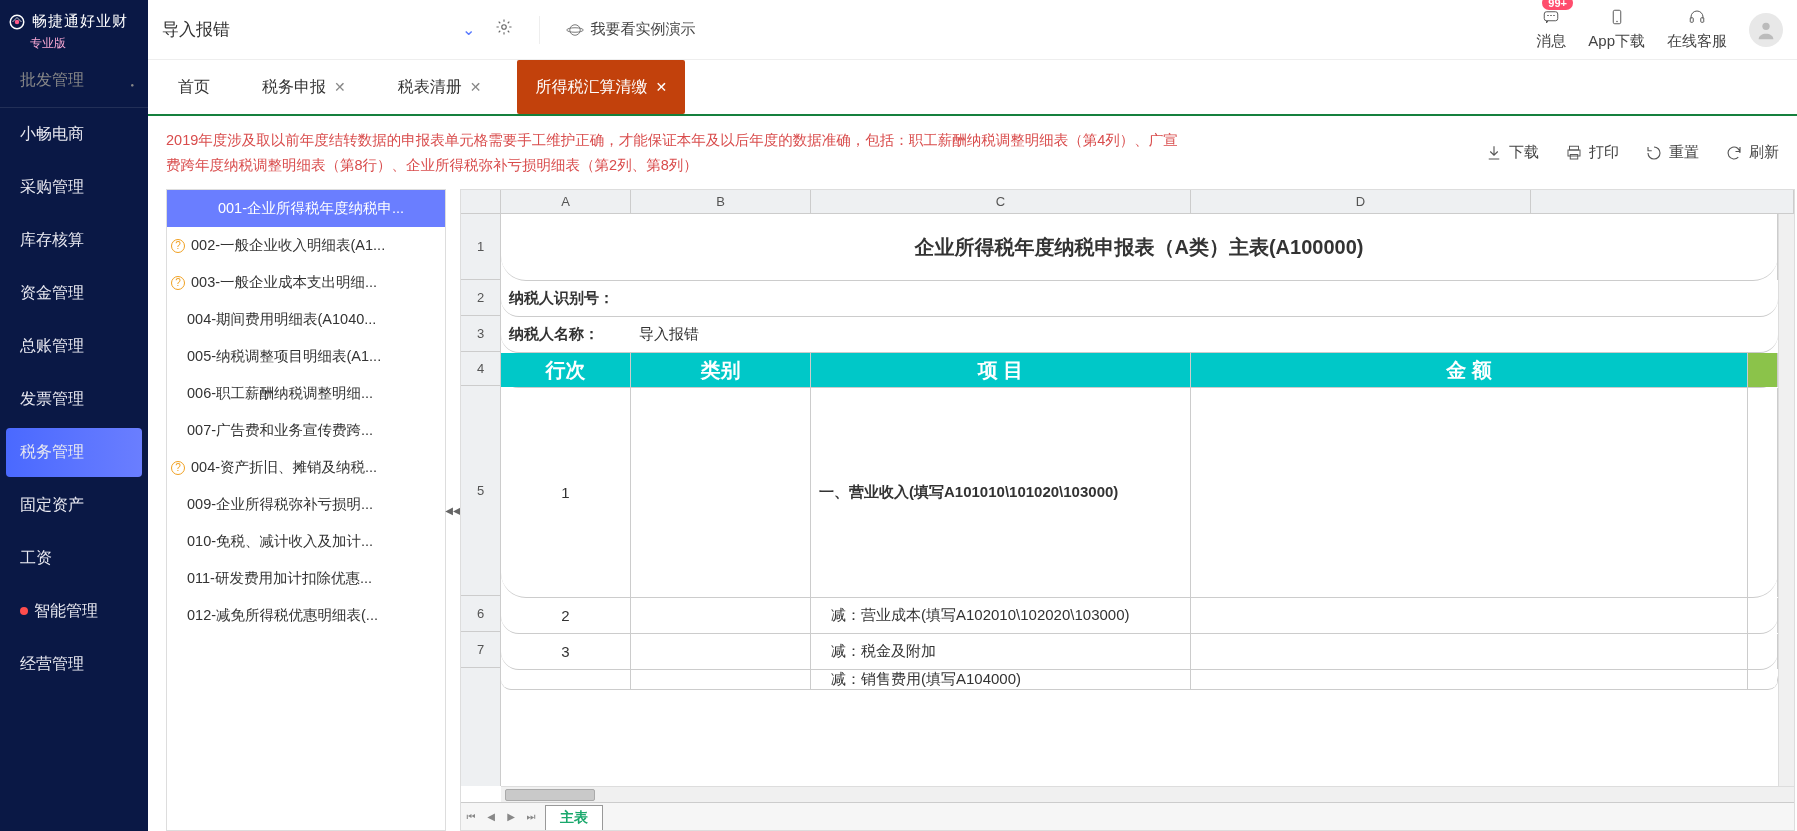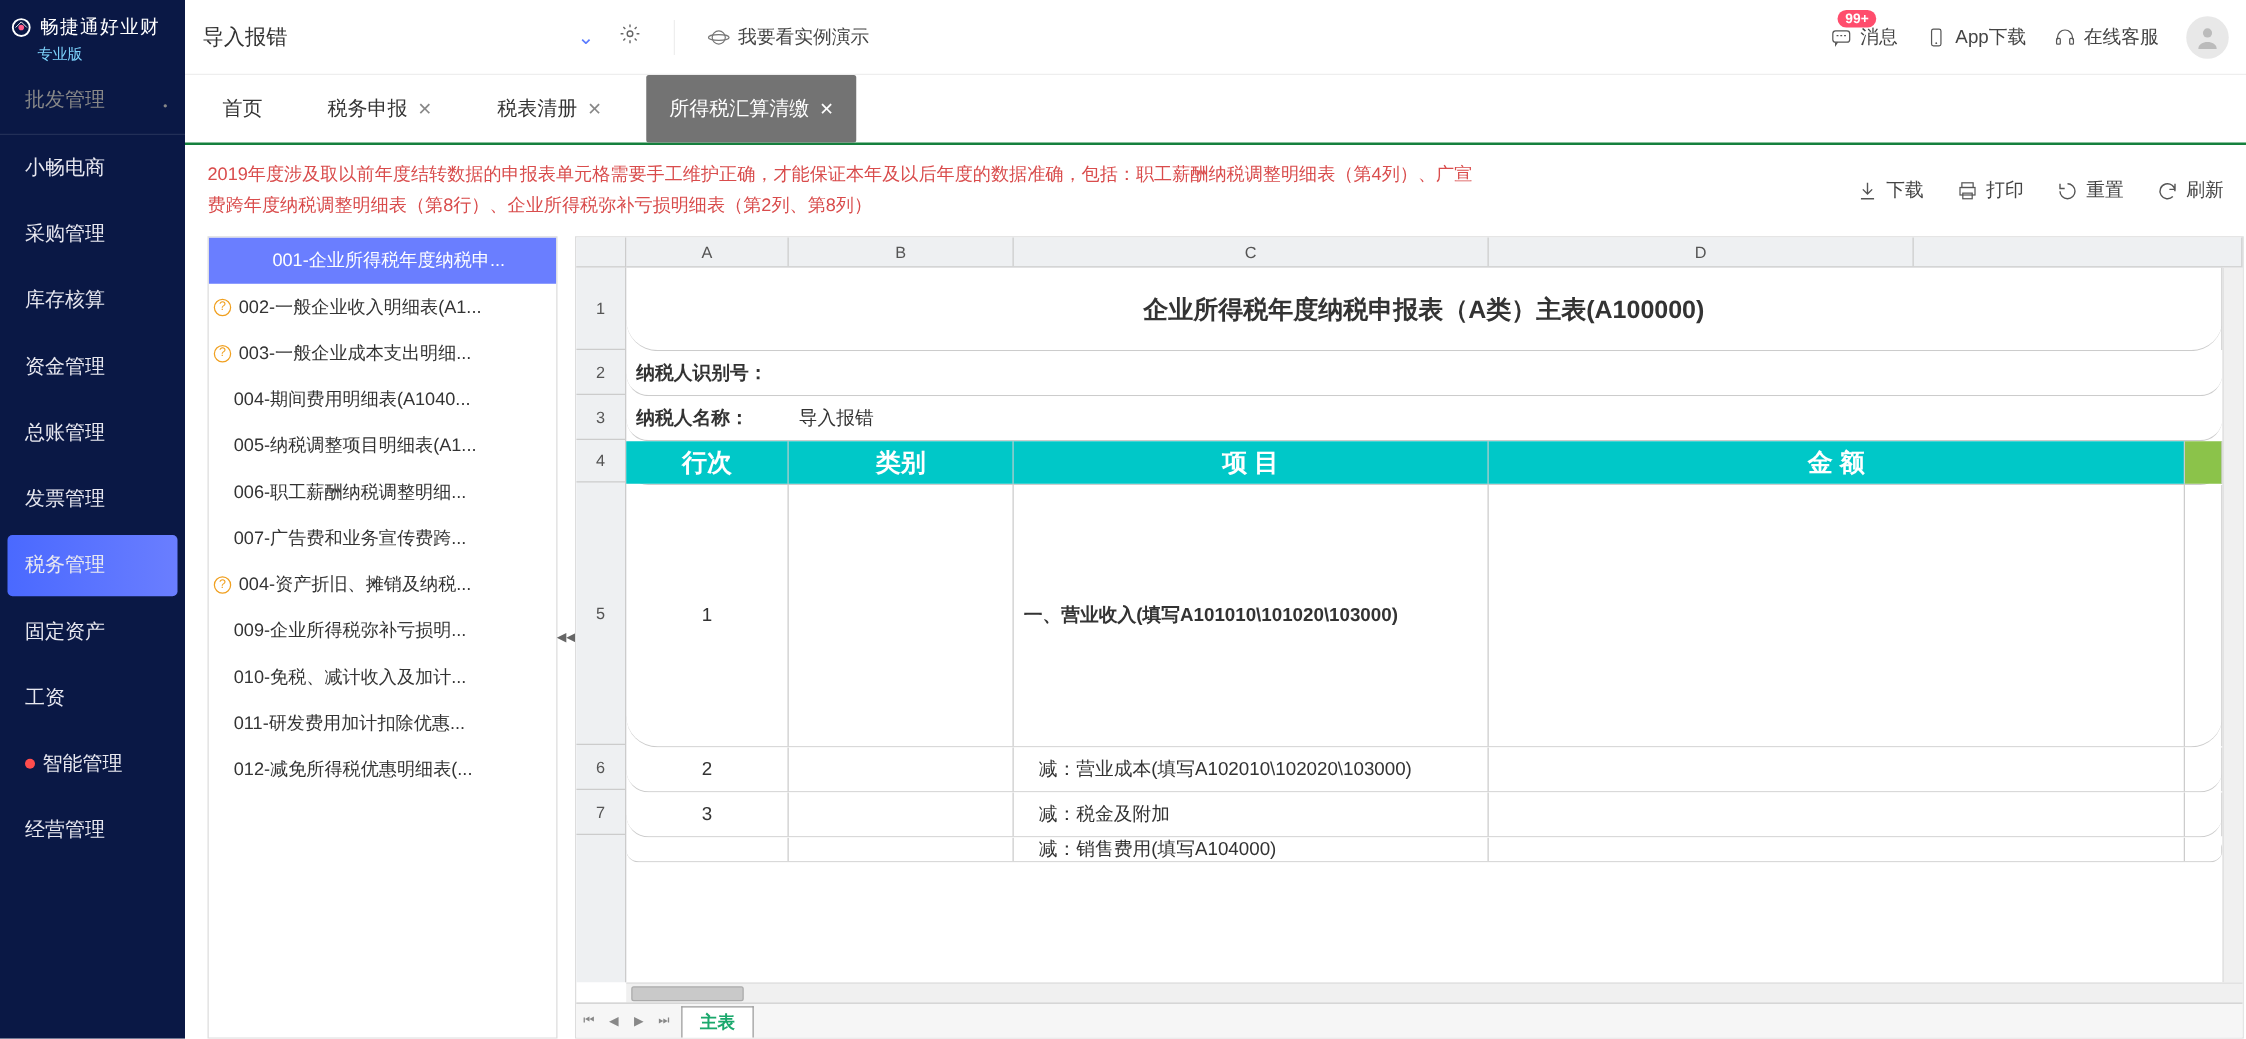--- a/index.html
+++ b/index.html
@@ -3,47 +3,47 @@
 <meta charset="utf-8">
 <style>
 * { box-sizing: border-box; margin: 0; padding: 0; }
 body { font-family: "Microsoft YaHei", sans-serif; font-size: 14px; color: #333; background: #fff; overflow: hidden; }
 .app { display: flex; height: 831px; width: 1797px; }
 
 
 .sidebar { width: 148px; background: #0a1845; color: #fff; display: flex; flex-direction: column; flex-shrink: 0; }
 .brand { display: flex; align-items: center; padding: 12px 8px 4px 8px; gap: 6px; }
 .brand-title { font-size: 15px; letter-spacing: 1px; }
-.brand-sub { font-size: 12px; padding: 0 0 10px 30px; color: #7dd3fc; }
+.brand-sub { font-size: 12px; padding: 0 0 10px 30px; color: #f9a8d4; }
 .side-menu { display: flex; flex-direction: column; }
 .side-item { padding: 16px 20px; font-size: 16px; cursor: pointer; color: #e8e8f0; position: relative; }
 .side-item.first { padding-top: 8px; color: #888; border-bottom: 1px solid rgba(255,255,255,0.1); }
 .side-item.active { background: linear-gradient(90deg, #4a69ff, #6a7eff); border-radius: 4px; margin: 2px 6px; padding: 14px 14px; }
 .hot-dot { display:inline-block; width:8px; height:8px; background:#ff4d4d; border-radius:50%; margin-right:6px; position:relative; top:-1px; }
 .side-item.truncated::after { content: "●"; position:absolute; right:14px; top:50%; transform:translateY(-50%); font-size:6px; color:#888; }
 
 
 .main { flex: 1; display: flex; flex-direction: column; min-width: 0; }
 .topbar { height: 60px; border-bottom: 1px solid #eee; display: flex; align-items: center; padding: 0 14px; justify-content: space-between; }
 .top-left { display: flex; align-items: center; gap: 20px; }
 .ws-name { font-size: 17px; color: #333; width: 280px; }
 .chev { color: #5a7bff; font-size: 16px; }
 .gear-ic { color: #666; font-size: 18px; cursor: pointer; }
 .divider { width: 1px; height: 28px; background: #eee; margin: 0 6px; }
 .demo-link { display: flex; align-items: center; gap: 6px; color: #444; cursor: pointer; font-size: 15px; }
 .top-right { display: flex; align-items: center; gap: 22px; }
-.top-action { display: flex; align-items: center; gap: 6px; color: #444; cursor: pointer; font-size: 15px; position: relative; }
+.top-action { display: flex; align-items: center; gap: 6px; color: #444; cursor: pointer; font-size: 15px; position: relative; flex-direction: column; }
 .badge { position: absolute; top: -12px; left: 6px; background: #ff4d6d; color: #fff; font-size: 11px; border-radius: 10px; padding: 1px 6px; font-weight: bold; }
 .avatar { width: 34px; height: 34px; background: #e8e8e8; border-radius: 50%; display: flex; align-items: center; justify-content: center; color: #bbb; font-size: 20px; }
 
 
 .tabs { height: 56px; display: flex; align-items: center; padding: 0 14px; gap: 20px; border-bottom: 2px solid #15803d; }
 .tab { padding: 10px 16px; font-size: 16px; color: #333; cursor: pointer; display: flex; align-items: center; gap: 8px; }
 .tab .close { color: #888; font-size: 14px; }
-.tab.active { background: #737373; color: #fff; border-radius: 2px; padding: 14px 18px; height:100%; display:flex; align-items:center;text-align:center; }
+.tab.active { background: #c2410c; color: #fff; border-radius: 2px; padding: 14px 18px; height:100%; display:flex; align-items:center;text-align:center; }
 .tab.active .close { color: #fff; }
 
 
 .toolrow { display: flex; align-items: center; padding: 12px 18px; gap: 10px; justify-content: space-between; }
 .warn-text { color: #d94c4c; font-size: 14.5px; line-height: 1.7; max-width: 1020px; }
 .tool-btns { display: flex; gap: 26px; }
 .tool-btn { display: flex; align-items: center; gap: 6px; color: #444; cursor: pointer; font-size: 15px; }
 
 
 .content { flex: 1; display: flex; min-height: 0; padding: 0 0 0 18px; }

